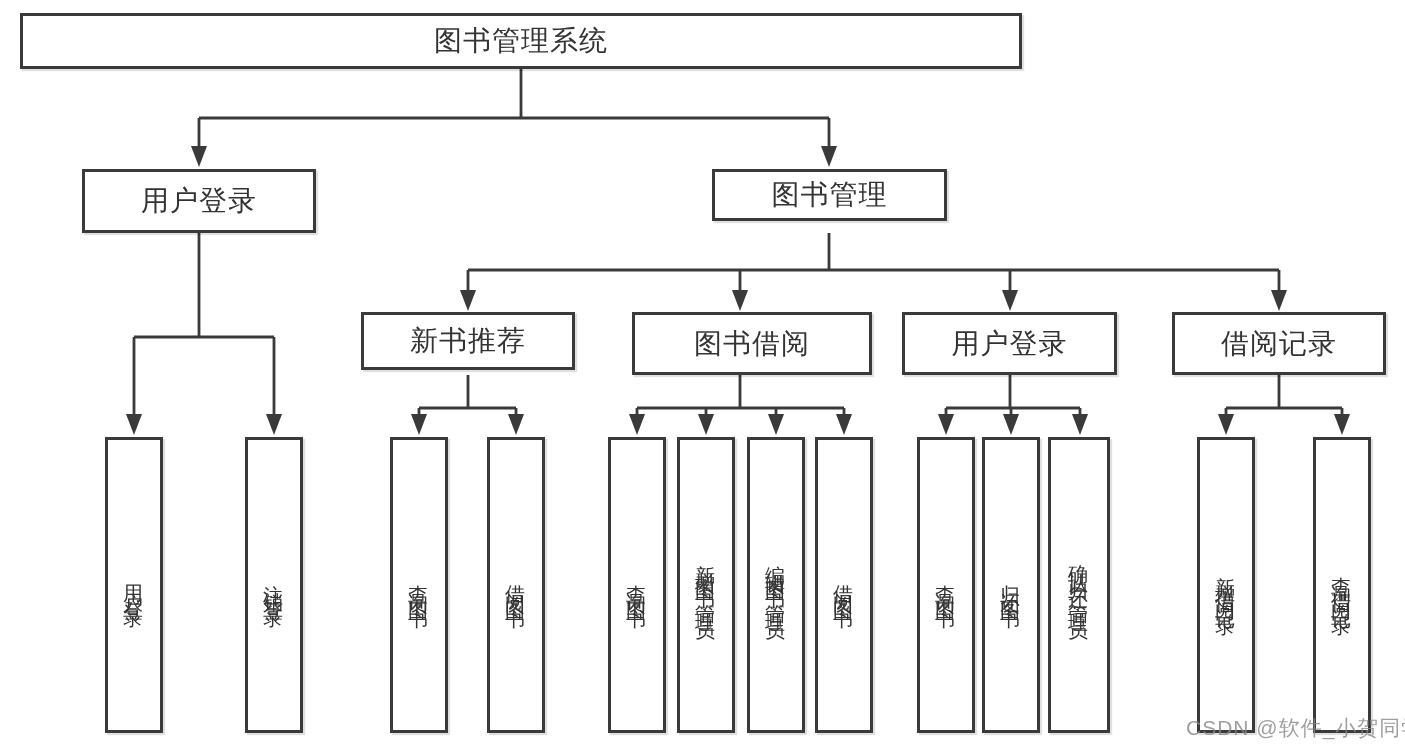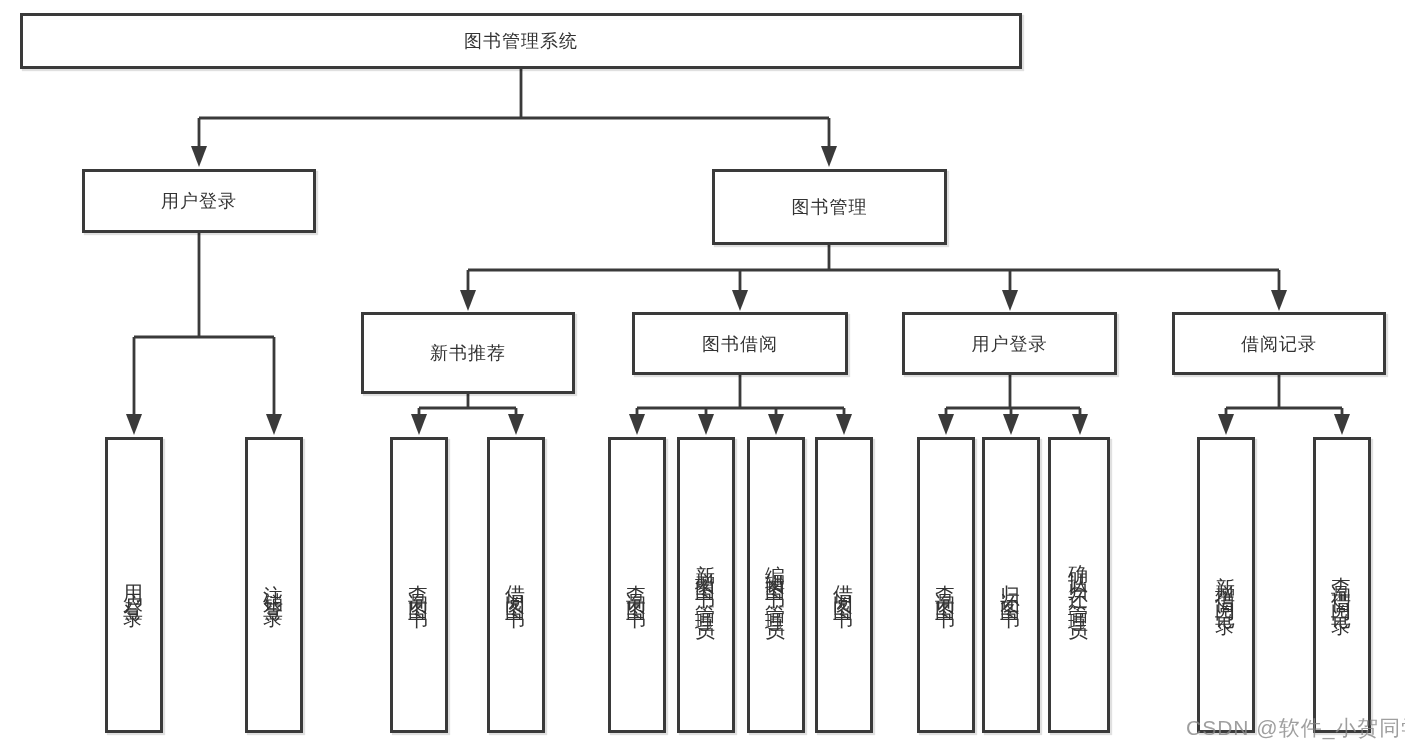--- a/index.html
+++ b/index.html
@@ -22,21 +22,21 @@
     position: absolute;
     background: #ffffff;
     border: 3px solid #3a3a3a;
     display: flex;
     align-items: center;
     justify-content: center;
     color: #333333;
     z-index: 1;
     box-shadow: 2px 2px 1px rgba(0,0,0,0.12);
   }
-  .hbox { font-size: 18px; letter-spacing: 1px; }
+  .hbox { font-size: 28px; letter-spacing: 1px; }
   .vtext {
     writing-mode: vertical-rl;
     text-orientation: mixed;
     font-size: 20px;
     letter-spacing: 8px;
     color: #333333;
   }
   .watermark {
     position: absolute;
     left: 1186px;
@@ -85,28 +85,28 @@
     </g>
   </svg>
 
   <div class="box hbox" style="left:20px; top:13px; width:1002px; height:56px;">
     <span>图书管理系统</span>
   </div>
 
   <div class="box hbox" style="left:82px; top:169px; width:234px; height:64px;">
     <span>用户登录</span>
   </div>
-  <div class="box hbox" style="left:712px; top:169px; width:235px; height:76px;">
+  <div class="box hbox" style="left:712px; top:169px; width:235px; height:52px;">
     <span>图书管理</span>
   </div>
 
-  <div class="box hbox" style="left:361px; top:312px; width:214px; height:82px;">
+  <div class="box hbox" style="left:361px; top:312px; width:214px; height:58px;">
     <span>新书推荐</span>
   </div>
-  <div class="box hbox" style="left:632px; top:312px; width:216px; height:63px;">
+  <div class="box hbox" style="left:632px; top:312px; width:240px; height:63px;">
     <span>图书借阅</span>
   </div>
   <div class="box hbox" style="left:902px; top:312px; width:215px; height:63px;">
     <span>用户登录</span>
   </div>
   <div class="box hbox" style="left:1172px; top:312px; width:214px; height:63px;">
     <span>借阅记录</span>
   </div>
 
   <div class="box" style="left:105px; top:437px; width:58px; height:296px;">

